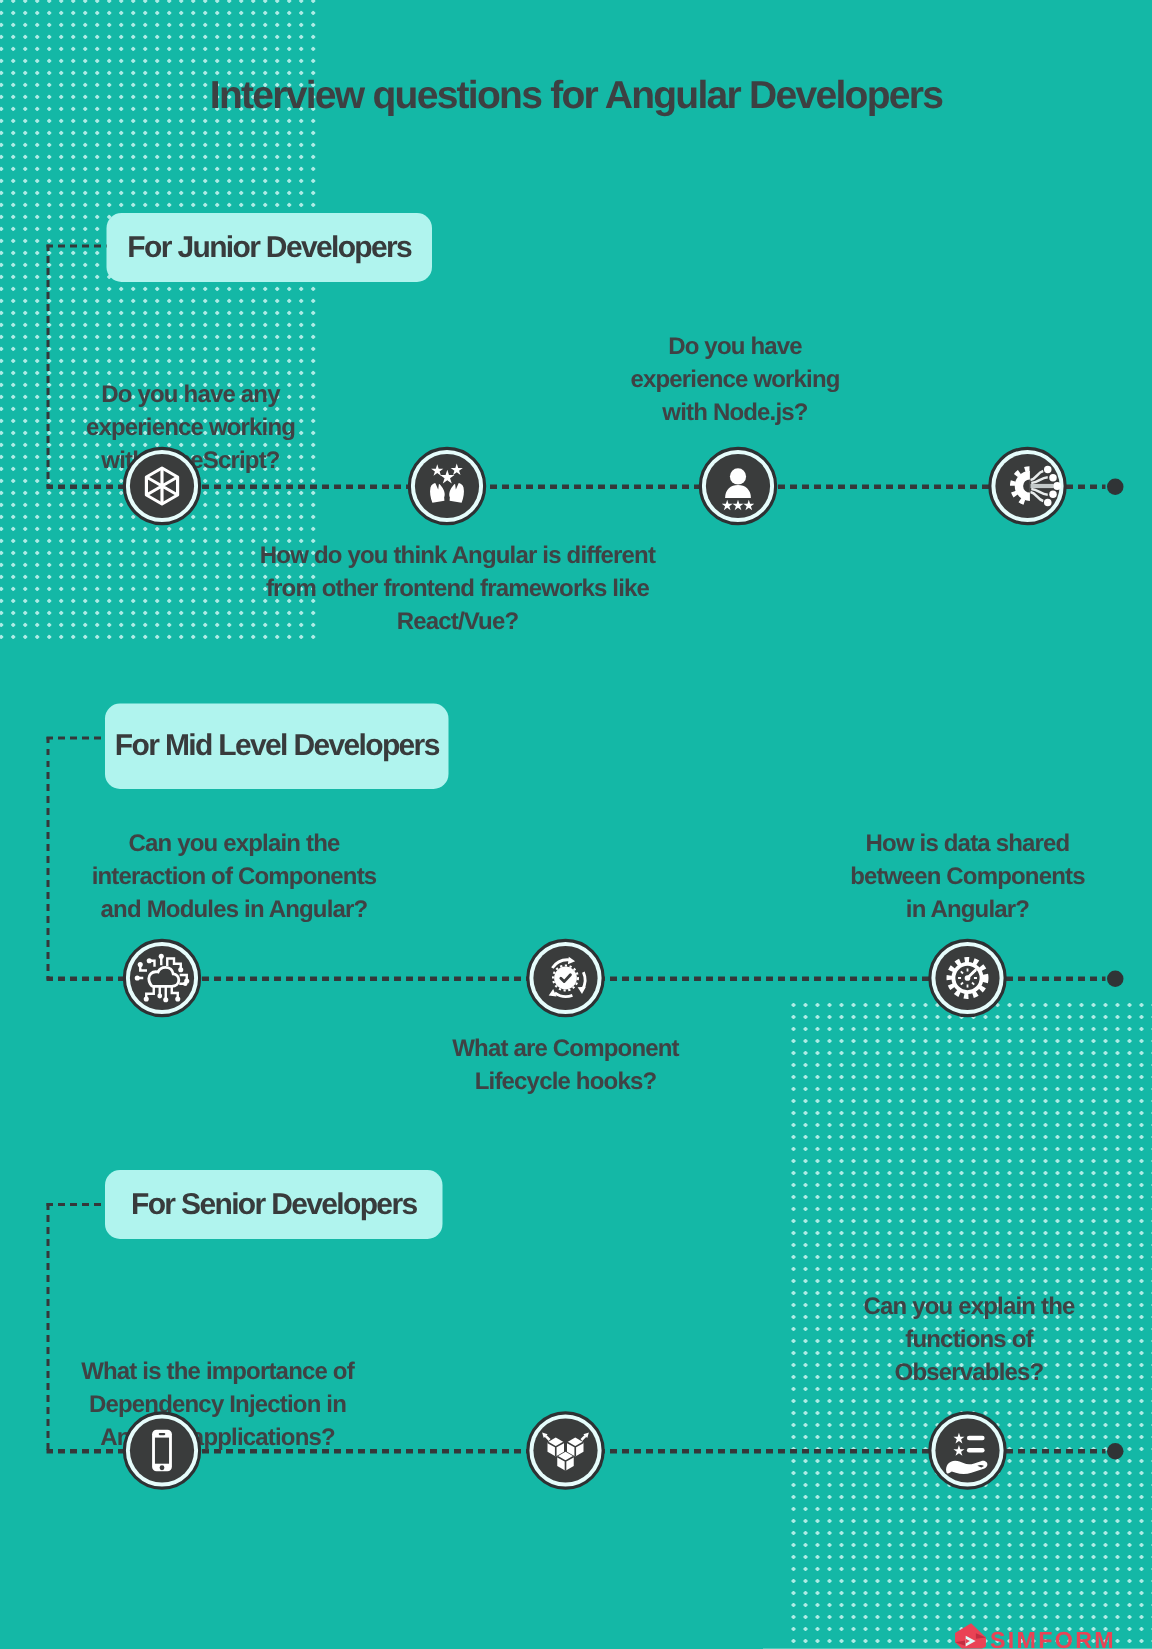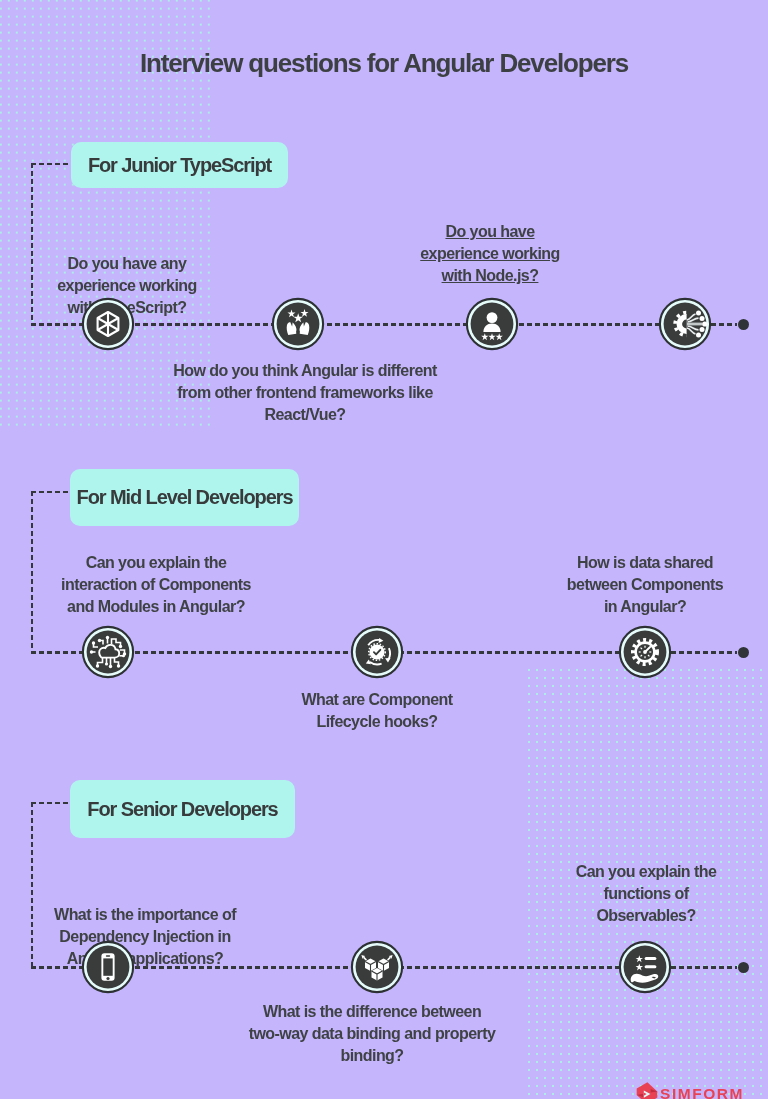--- a/index.html
+++ b/index.html
@@ -1,42 +1,42 @@
 <!DOCTYPE html>
 <html><head>
 <meta charset="utf-8">
 <style>
   html,body{margin:0;padding:0;}
   body{width:768px;height:1099px;overflow:hidden;font-family:"Liberation Sans",sans-serif;}
-  #page{position:absolute;top:0;left:0;width:768px;height:1099px;background:#c4b5fd;overflow:hidden;}
+  #page{position:absolute;top:0;left:0;width:768px;height:1099px;background:#14b8a6;overflow:hidden;}
   .dots{position:absolute;background-image:radial-gradient(circle,#aeece6 1.05px,rgba(174,236,230,0) 1.4px);background-size:8px 8px;}
   #dots1{left:0;top:0;width:212px;height:428px;background-position:-3.2px -3.4px;}
   #dots2{left:527px;top:668px;width:241px;height:431px;background-position:-2px -2px;}
   .title{position:absolute;left:0;width:768px;text-align:center;top:48px;font-size:26px;font-weight:bold;color:#3d4042;letter-spacing:-1.15px;}
   .label{position:absolute;background:#b0f4ee;border-radius:10px;color:#383b3c;font-size:20px;font-weight:bold;letter-spacing:-1.1px;white-space:nowrap;text-align:center;display:flex;align-items:center;justify-content:center;}
   .hdash{position:absolute;height:2.4px;background-image:repeating-linear-gradient(90deg,#35383a 0,#35383a 4.6px,rgba(0,0,0,0) 4.6px,rgba(0,0,0,0) 8px);}
   .vdash{position:absolute;width:2.4px;background-image:repeating-linear-gradient(180deg,#35383a 0,#35383a 4.6px,rgba(0,0,0,0) 4.6px,rgba(0,0,0,0) 8px);}
   .enddot{position:absolute;width:11px;height:11px;border-radius:50%;background:#303436;}
   .q{position:absolute;font-size:16px;font-weight:bold;letter-spacing:-0.55px;line-height:22px;color:#3f4244;text-align:center;transform:translateX(-50%);white-space:nowrap;}
   .node{position:absolute;width:54px;height:54px;}
 </style>
 </head>
 <body>
 <div id="page">
   <div class="dots" id="dots1"></div>
   <div class="dots" id="dots2"></div>
   <div class="title">Interview questions for Angular Developers</div>
 
-  <div class="label" style="left:71px;top:142px;width:217px;height:46px;">For Junior TypeScript</div>
+  <div class="label" style="left:71px;top:142px;width:217px;height:46px;">For Junior Developers</div>
   <div class="hdash" style="left:31px;top:162.6px;width:40px;"></div>
   <div class="vdash" style="left:30.9px;top:163px;height:162px;"></div>
   <div class="hdash" style="left:31px;top:323.3px;width:706px;"></div>
   <div class="enddot" style="left:737.7px;top:319px;"></div>
   <div class="q" style="left:127px;top:221px;margin-top:32px;">Do you have any<br>experience working<br>with TypeScript?</div>
-  <div class="q" style="left:490px;top:221px;text-decoration:underline;">Do you have<br>experience working<br>with Node.js?</div>
+  <div class="q" style="left:490px;top:221px;">Do you have<br>experience working<br>with Node.js?</div>
   <div class="q" style="left:305px;top:360px;">How do you think Angular is different<br>from other frontend frameworks like<br>React/Vue?</div>
   <div class="node" style="left:80.5px;top:297px;">
     <svg width="54" height="54" viewBox="0 0 54 54">
       <circle cx="27" cy="27" r="25.1" fill="#e6fcfb" stroke="#2d3133" stroke-width="2.1"></circle>
       <circle cx="27" cy="27" r="21.4" fill="#3a3c3c"></circle>
       <g stroke="#fff" stroke-width="2.1" fill="none" stroke-linejoin="round">
         <path d="M27 15 37.4 21 37.4 33 27 39 16.6 33 16.6 21Z"></path>
         <path d="M27 15 27 39M16.6 21 37.4 33M37.4 21 16.6 33"></path>
       </g>
     </svg>
@@ -176,28 +176,27 @@
         <path d="M27 33.3 V31.3"></path>
         <path d="M22.55 31.45 24 30"></path>
         <path d="M20.7 27 H22.7"></path>
         <path d="M22.55 22.55 24 24"></path>
       </g>
       <path d="M27 27 32.2 21.8" stroke="#fff" stroke-width="1.9" fill="none" stroke-linecap="round"></path>
       <circle cx="27" cy="27" r="1.9" fill="#fff"></circle>
     </svg>
   </div>
 
-  <div class="label" style="left:70px;top:780px;width:225px;height:58px;">For Senior Developers</div>
+  <div class="label" style="left:70px;top:780px;width:225px;height:46px;">For Senior Developers</div>
   <div class="hdash" style="left:31px;top:802px;width:39px;"></div>
   <div class="vdash" style="left:30.9px;top:802px;height:166px;"></div>
   <div class="hdash" style="left:31px;top:966.3px;width:706px;"></div>
   <div class="enddot" style="left:737.7px;top:962px;"></div>
   <div class="q" style="left:145px;top:904px;">What is the importance of<br>Dependency Injection in<br>Angular applications?</div>
   <div class="q" style="left:646px;top:861px;">Can you explain the<br>functions of<br>Observables?</div>
-  <div class="q" style="left:372px;top:1001px;">What is the difference between<br>two-way data binding and property<br>binding?</div>
   <div class="node" style="left:80.5px;top:940px;">
     <svg width="54" height="54" viewBox="0 0 54 54">
       <circle cx="27" cy="27" r="25.1" fill="#e6fcfb" stroke="#2d3133" stroke-width="2.1"></circle>
       <circle cx="27" cy="27" r="21.4" fill="#3a3c3c"></circle>
       <rect x="20.4" y="13.2" width="13.2" height="27.6" rx="3" fill="#fff"></rect>
       <rect x="22.3" y="18.4" width="9.4" height="17.4" fill="#3a3c3c"></rect>
       <rect x="24.8" y="15.3" width="4.4" height="1.5" rx="0.75" fill="#3a3c3c"></rect>
       <circle cx="27" cy="38.5" r="1.6" fill="#3a3c3c"></circle>
     </svg>
   </div>

